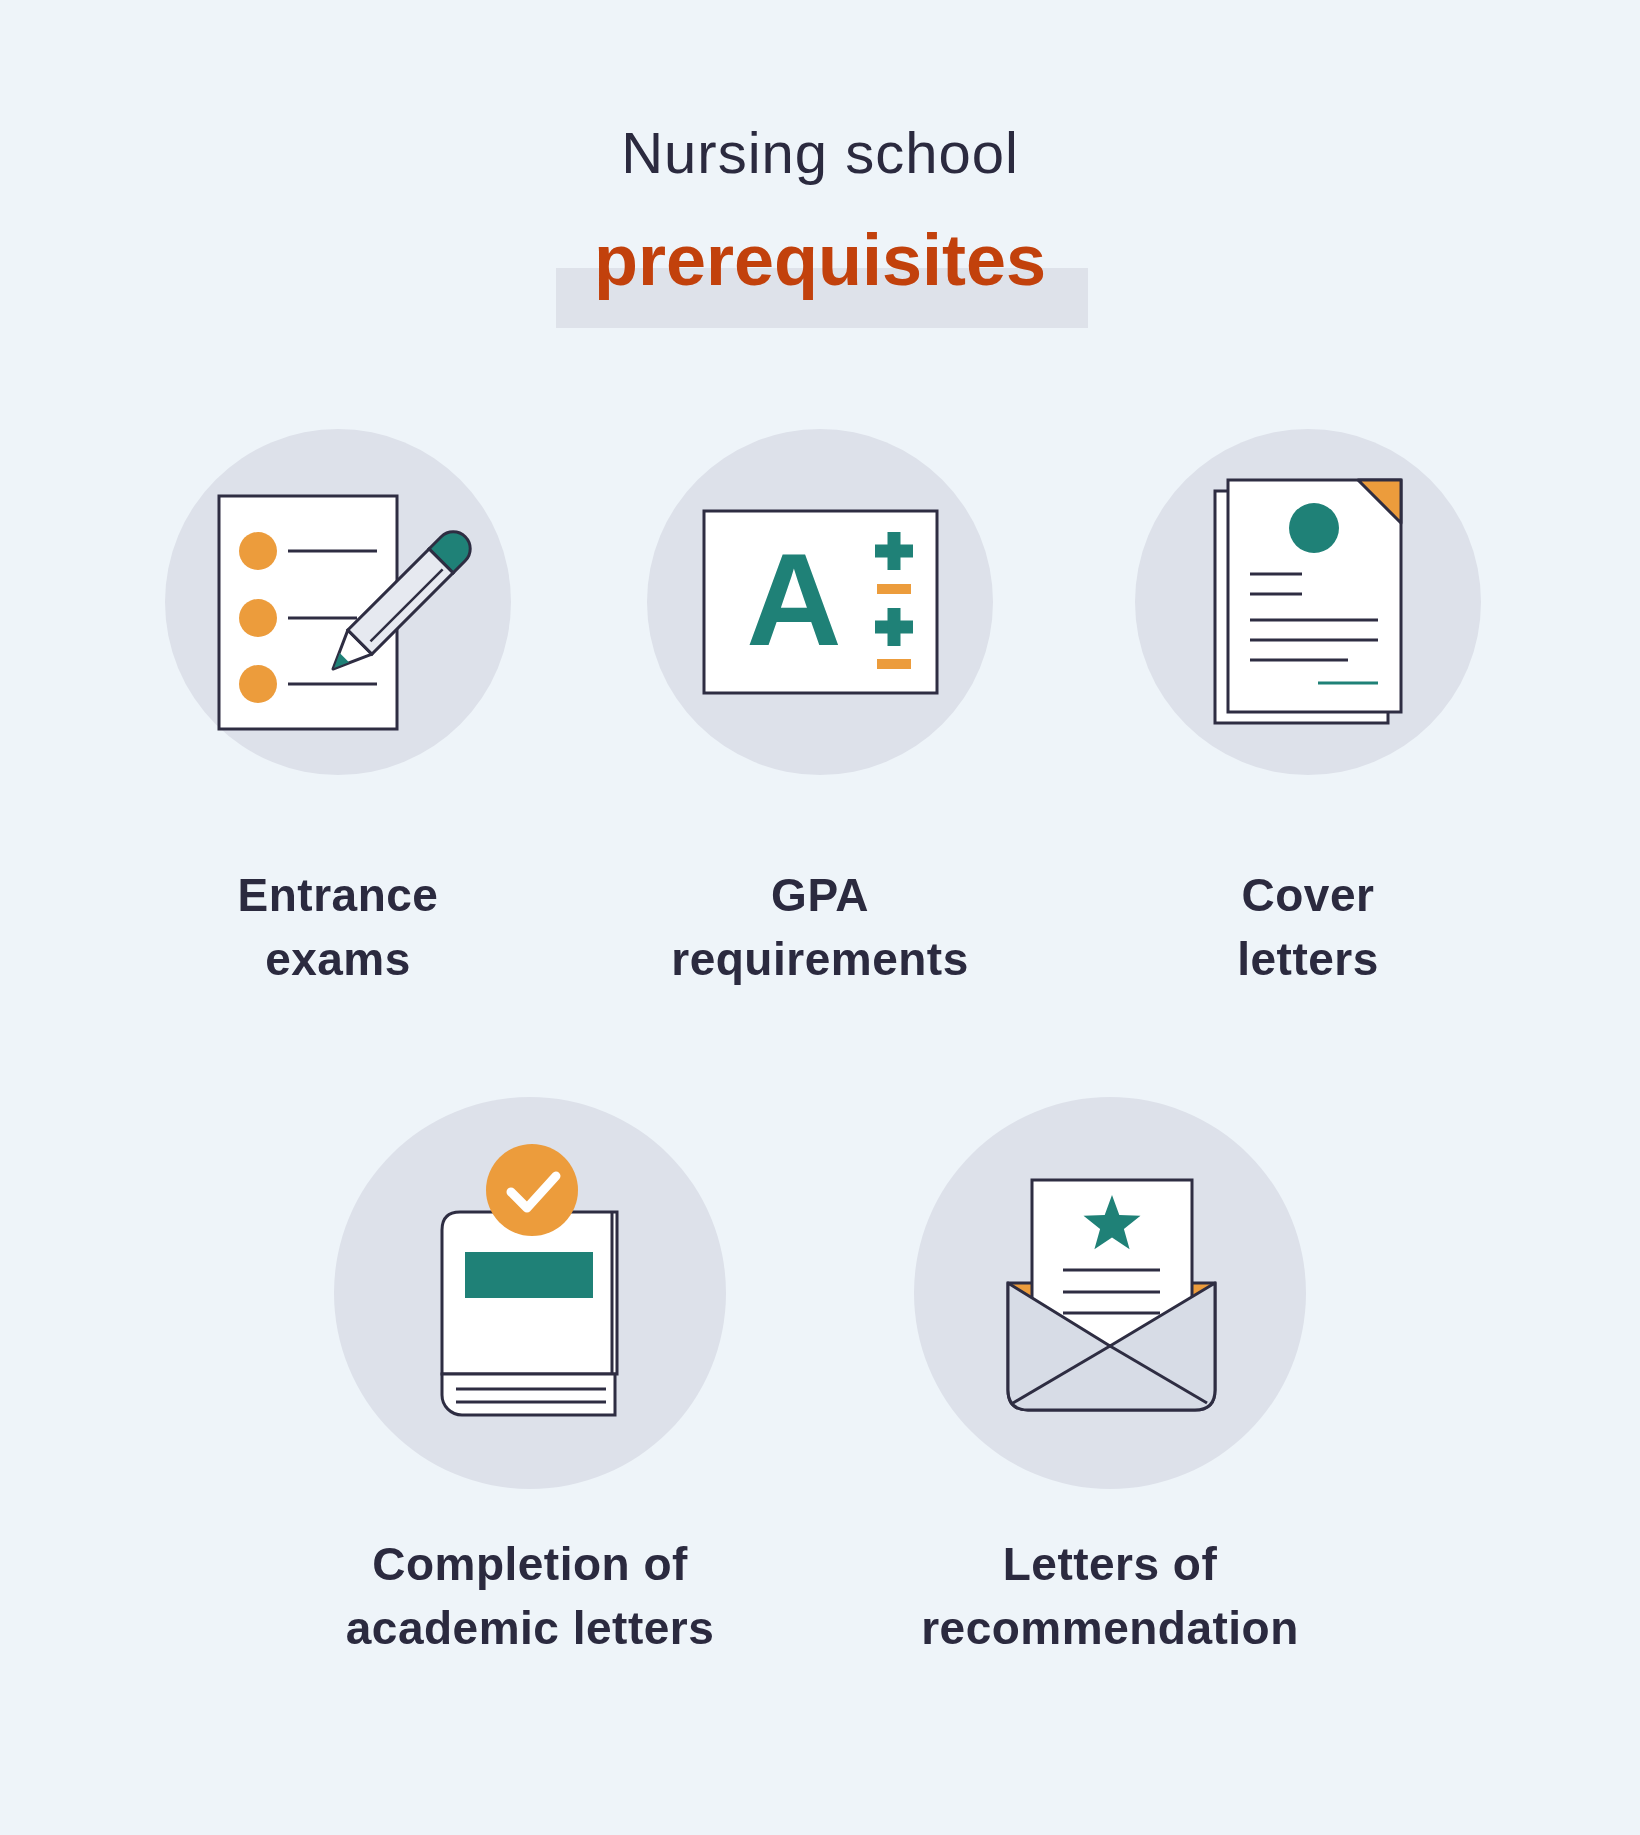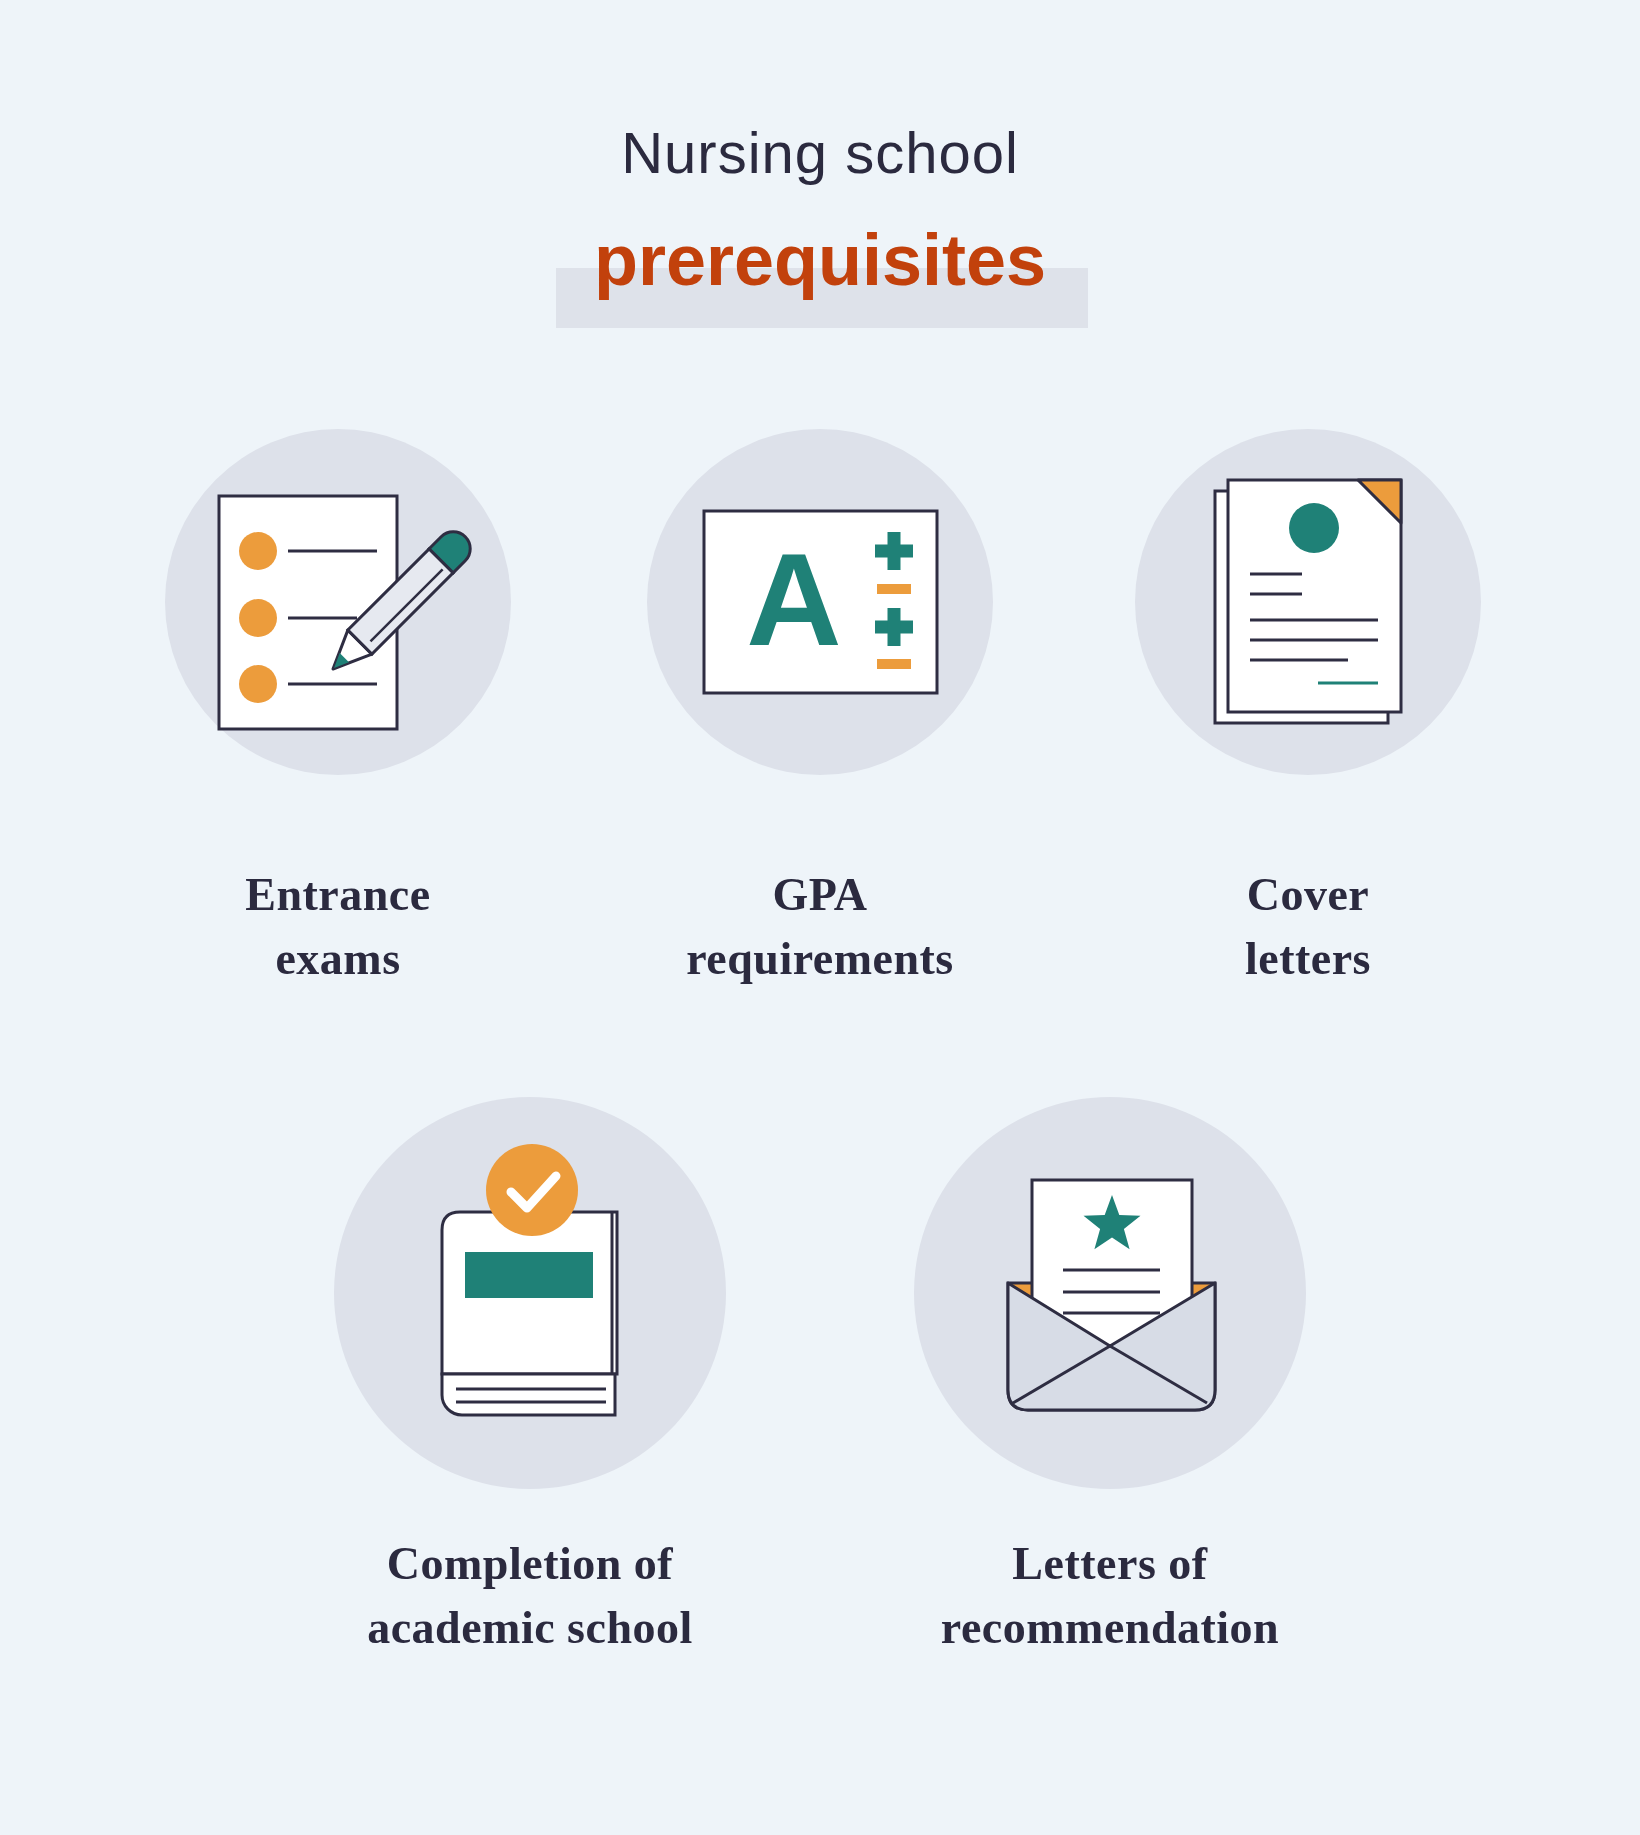--- a/index.html
+++ b/index.html
@@ -33,21 +33,20 @@
   .circle svg{position:absolute;left:0;top:0;}
   .c1{left:165px;top:429px;width:346px;height:346px;}
   .c2{left:647px;top:429px;width:346px;height:346px;}
   .c3{left:1135px;top:429px;width:346px;height:346px;}
   .c4{left:334px;top:1097px;width:392px;height:392px;}
   .c5{left:914px;top:1097px;width:392px;height:392px;}
   .item-label{
     position:absolute;width:520px;text-align:center;
     font-size:46px;font-weight:700;line-height:64px;color:#2b2a3f;
     letter-spacing:0.5px;
-    font-family:Liberation Serif, serif;
   }
   .l1{left:78px;top:863px;}
   .l2{left:560px;top:863px;}
   .l3{left:1048px;top:863px;text-align:center;}
   .l4{left:270px;top:1532px;}
   .l5{left:850px;top:1532px;}
   .grade-letter{
     font-family:"Liberation Sans", sans-serif;
     font-weight:700;
   }
@@ -150,20 +149,20 @@
   <div class="item-label l2">
     <span>GPA</span><br>
     <span>requirements</span>
   </div>
   <div class="item-label l3">
     <span>Cover</span><br>
     <span>letters</span>
   </div>
   <div class="item-label l4">
     <span>Completion of</span><br>
-    <span>academic school</span>
+    <span>academic letters</span>
   </div>
   <div class="item-label l5">
     <span>Letters of</span><br>
     <span>recommendation</span>
   </div>
 
 </div>
 
 </body></html>

